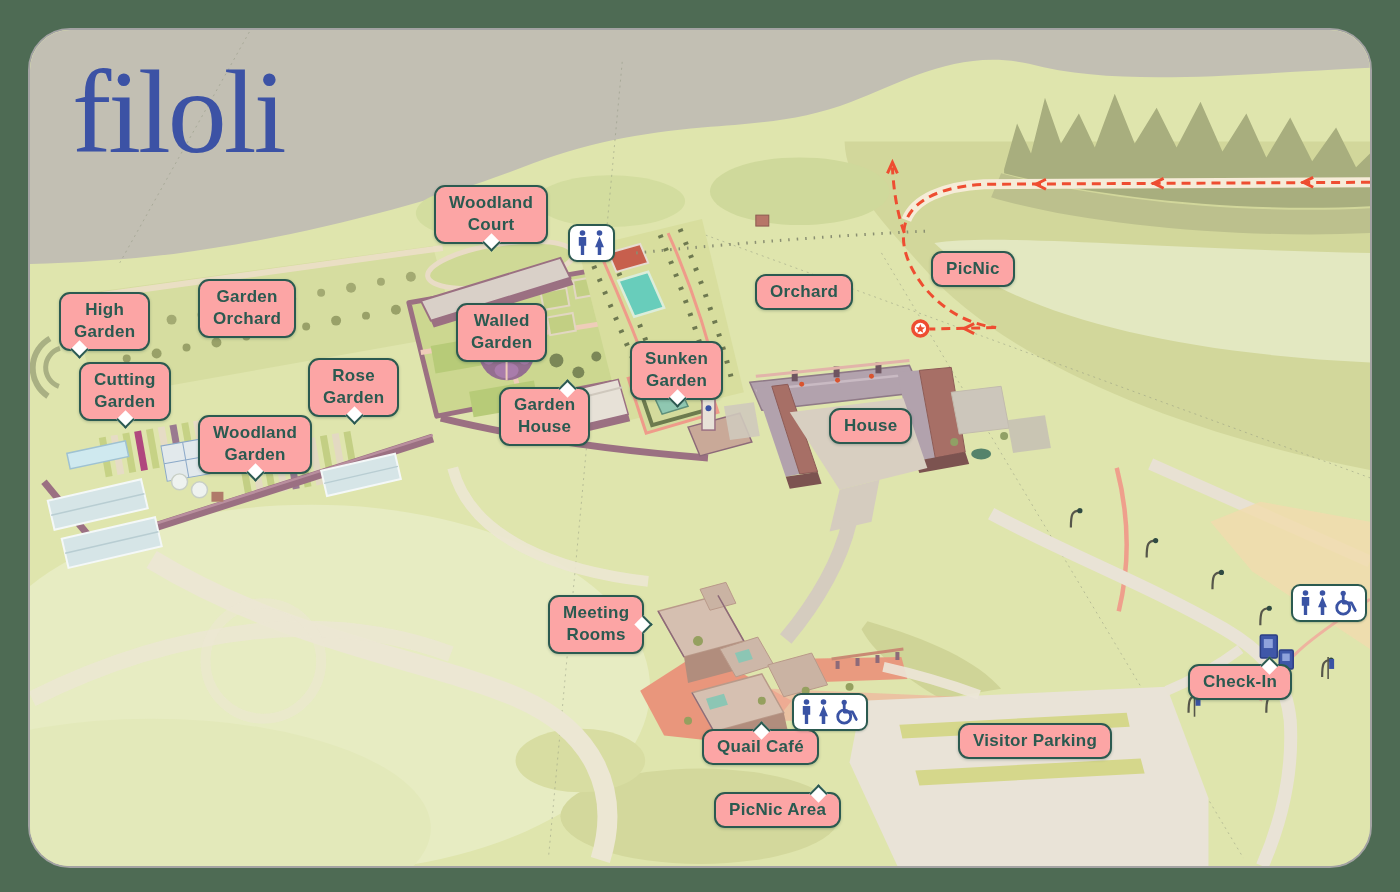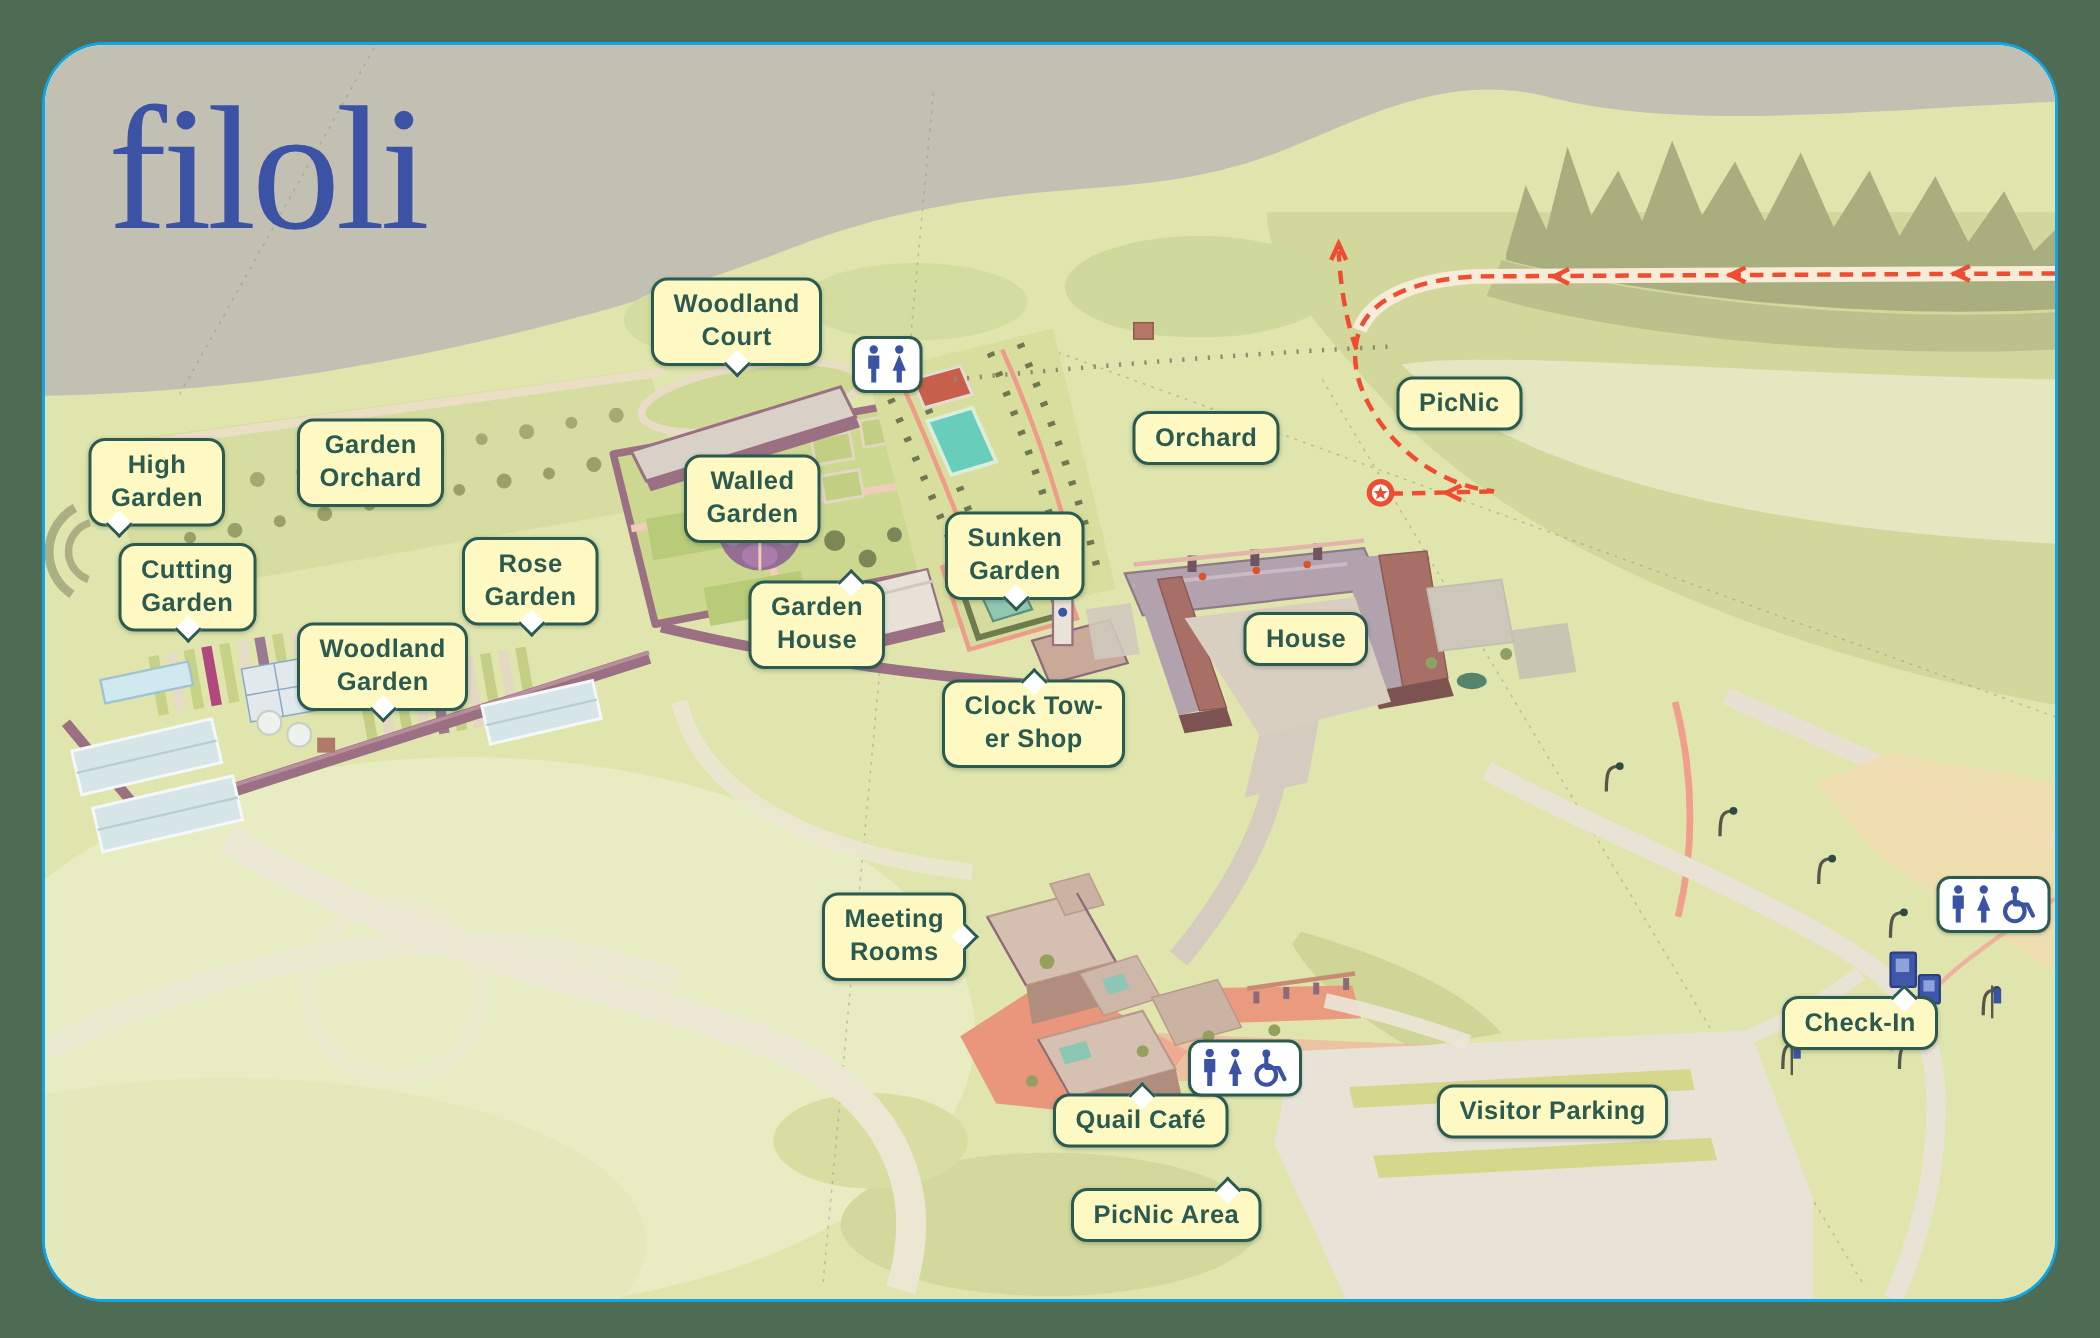--- a/index.html
+++ b/index.html
@@ -3,31 +3,31 @@
 <meta charset="utf-8">
 <style>
   html,body{margin:0;padding:0}
   body{
     width:1400px;height:892px;position:relative;overflow:hidden;
     background:#4e6b54;
     font-family:"Liberation Sans",sans-serif;
   }
   #map{
     position:absolute;left:28px;top:28px;width:1344px;height:840px;
-    border-radius:42px;border:2px solid #0ea5e9;overflow:hidden;
+    border-radius:42px;border:2px solid #a3a3a3;overflow:hidden;
     background:#dfe5ad;box-sizing:border-box;
   }
   #terrain{position:absolute;left:0;top:0;width:100%;height:100%;display:block}
   .logo{
     position:absolute;left:42px;top:18px;z-index:4;
     font-family:"Liberation Serif",serif;font-size:118px;font-weight:400;
     color:#3c52a5;letter-spacing:-3px;line-height:1.1;
   }
   .bubble{
-    position:absolute;z-index:5;background:#fef9c3;
+    position:absolute;z-index:5;background:#fca5a5;
     border:2.5px solid #2b5a50;border-radius:11px;
     padding:5px 13px;color:#2b5a50;
     font:700 17px/1.32 "Liberation Sans",sans-serif;
     text-align:center;white-space:pre-line;letter-spacing:.3px;
     box-shadow:0 1px 3px rgba(35,70,58,.28);
   }
   .bubble::after{
     content:"";position:absolute;width:11px;height:11px;background:#fff;
     transform:rotate(45deg);display:none;
   }
@@ -396,22 +396,20 @@
   <div class="bubble tail-b" style="left:278px;top:328px">Rose
 Garden</div>
   <div class="bubble" style="left:426px;top:273px">Walled
 Garden</div>
   <div class="bubble tail-b" style="left:600px;top:311px">Sunken
 Garden</div>
   <div class="bubble tail-tr" style="left:469px;top:357px">Garden
 House</div>
   <div class="bubble tail-b" style="left:168px;top:385px">Woodland
 Garden</div>
-  <div class="bubble tail-t" style="left:598px;top:423px">Clock Tow-
-er Shop</div>
   <div class="bubble" style="left:799px;top:378px">House</div>
   <div class="bubble" style="left:725px;top:244px">Orchard</div>
   <div class="bubble" style="left:901px;top:221px">PicNic</div>
   <div class="bubble tail-r" style="left:518px;top:565px">Meeting
 Rooms</div>
   <div class="bubble tail-t" style="left:672px;top:699px">Quail Café</div>
   <div class="bubble" style="left:928px;top:693px">Visitor Parking</div>
   <div class="bubble tail-tr" style="left:1158px;top:634px">Check-In</div>
   <div class="bubble tail-tr" style="left:684px;top:762px">PicNic Area</div>
 

